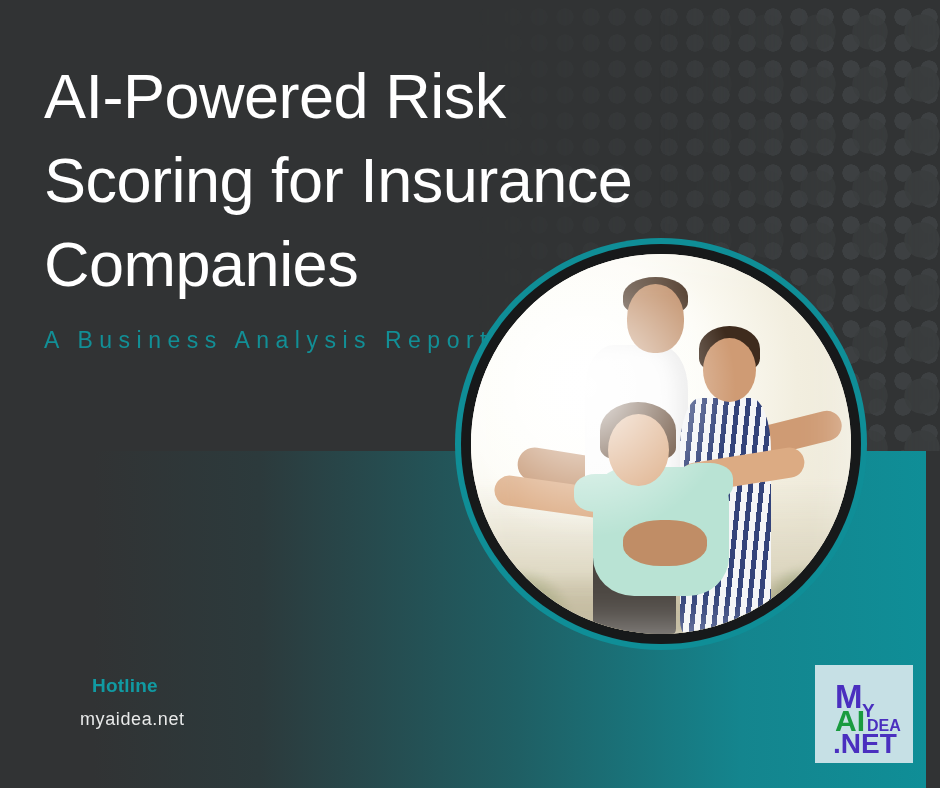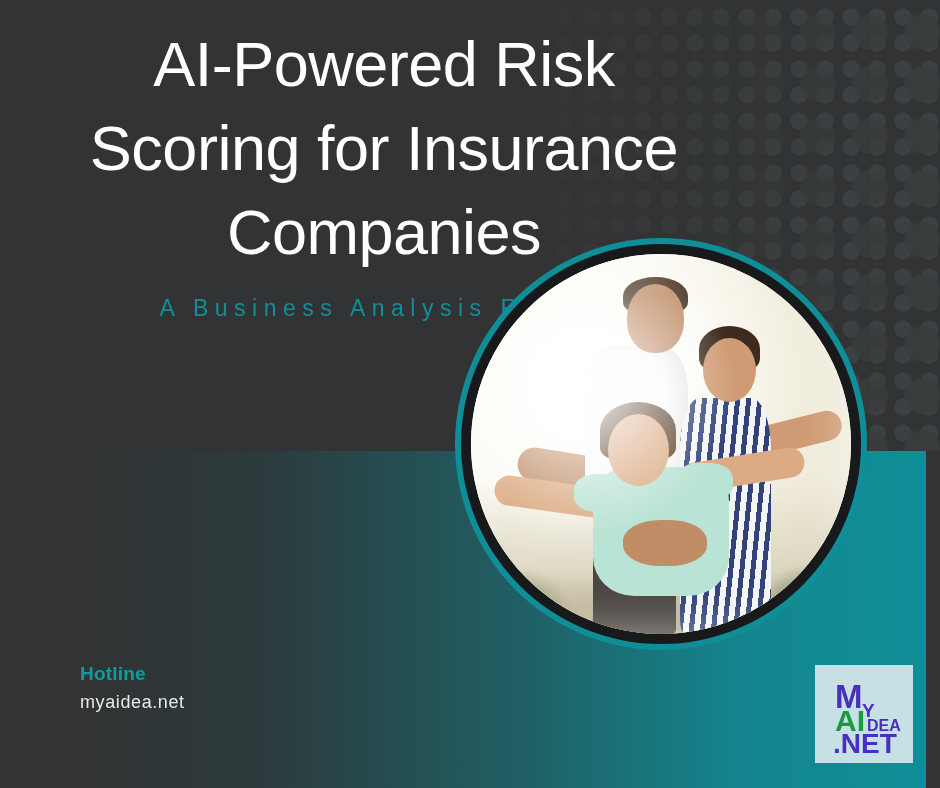--- a/index.html
+++ b/index.html
@@ -59,23 +59,22 @@
     top: 451px;
     width: 14px;
     height: 337px;
     background: #313334;
   }
 
   
   .headline {
     position: absolute;
     left: 44px;
-    top: 22px;
+    top: 54px;
     width: 680px;
-    text-align: center;
   }
   .title {
     margin: 0;
     color: #ffffff;
     font-family: "Liberation Sans", sans-serif;
     font-size: 63px;
     font-weight: 400;
     line-height: 84px;
     letter-spacing: -0.5px;
     white-space: pre-line;
@@ -183,21 +182,21 @@
   .ph-soft { position:absolute; inset:0; backdrop-filter: blur(0px);
     box-shadow: inset 0 0 48px rgba(255,255,255,0.55); }
 
   
   .hotline {
     position: absolute;
     left: 80px;
     top: 663px;
   }
   .hotline-label {
-    margin: 0;
+    margin: 12px;
     color: #119aa2;
     font-family: "Liberation Sans", sans-serif;
     font-size: 19px;
     font-weight: bold;
     letter-spacing: 0.2px;
   }
   .hotline-value {
     margin: 7px 12px 0 0;
     color: #e9eaea;
     font-family: "Liberation Sans", sans-serif;

